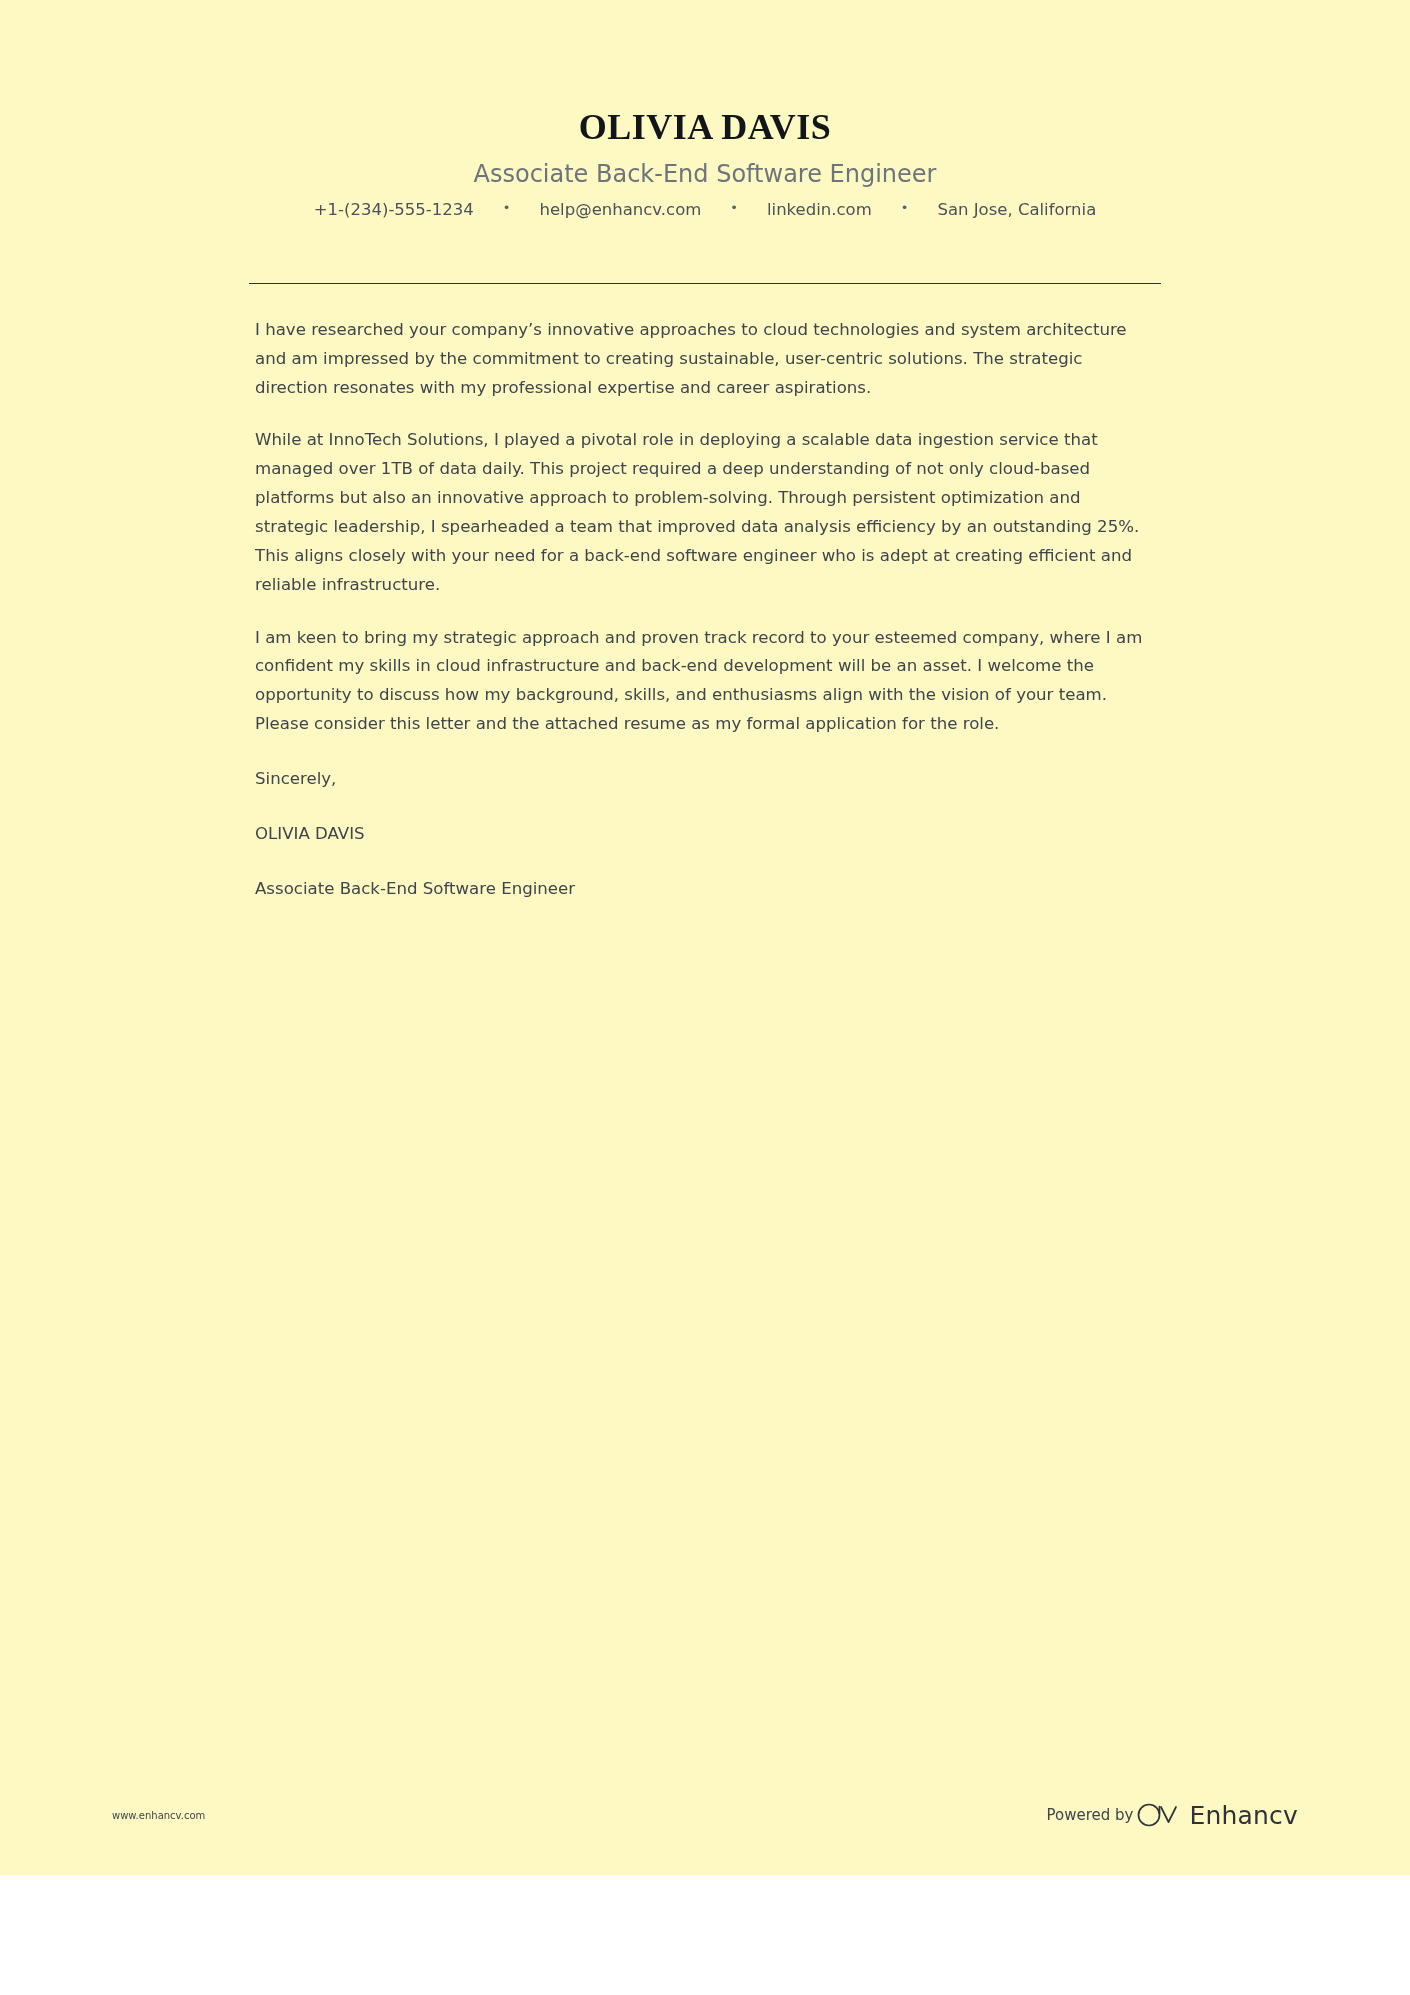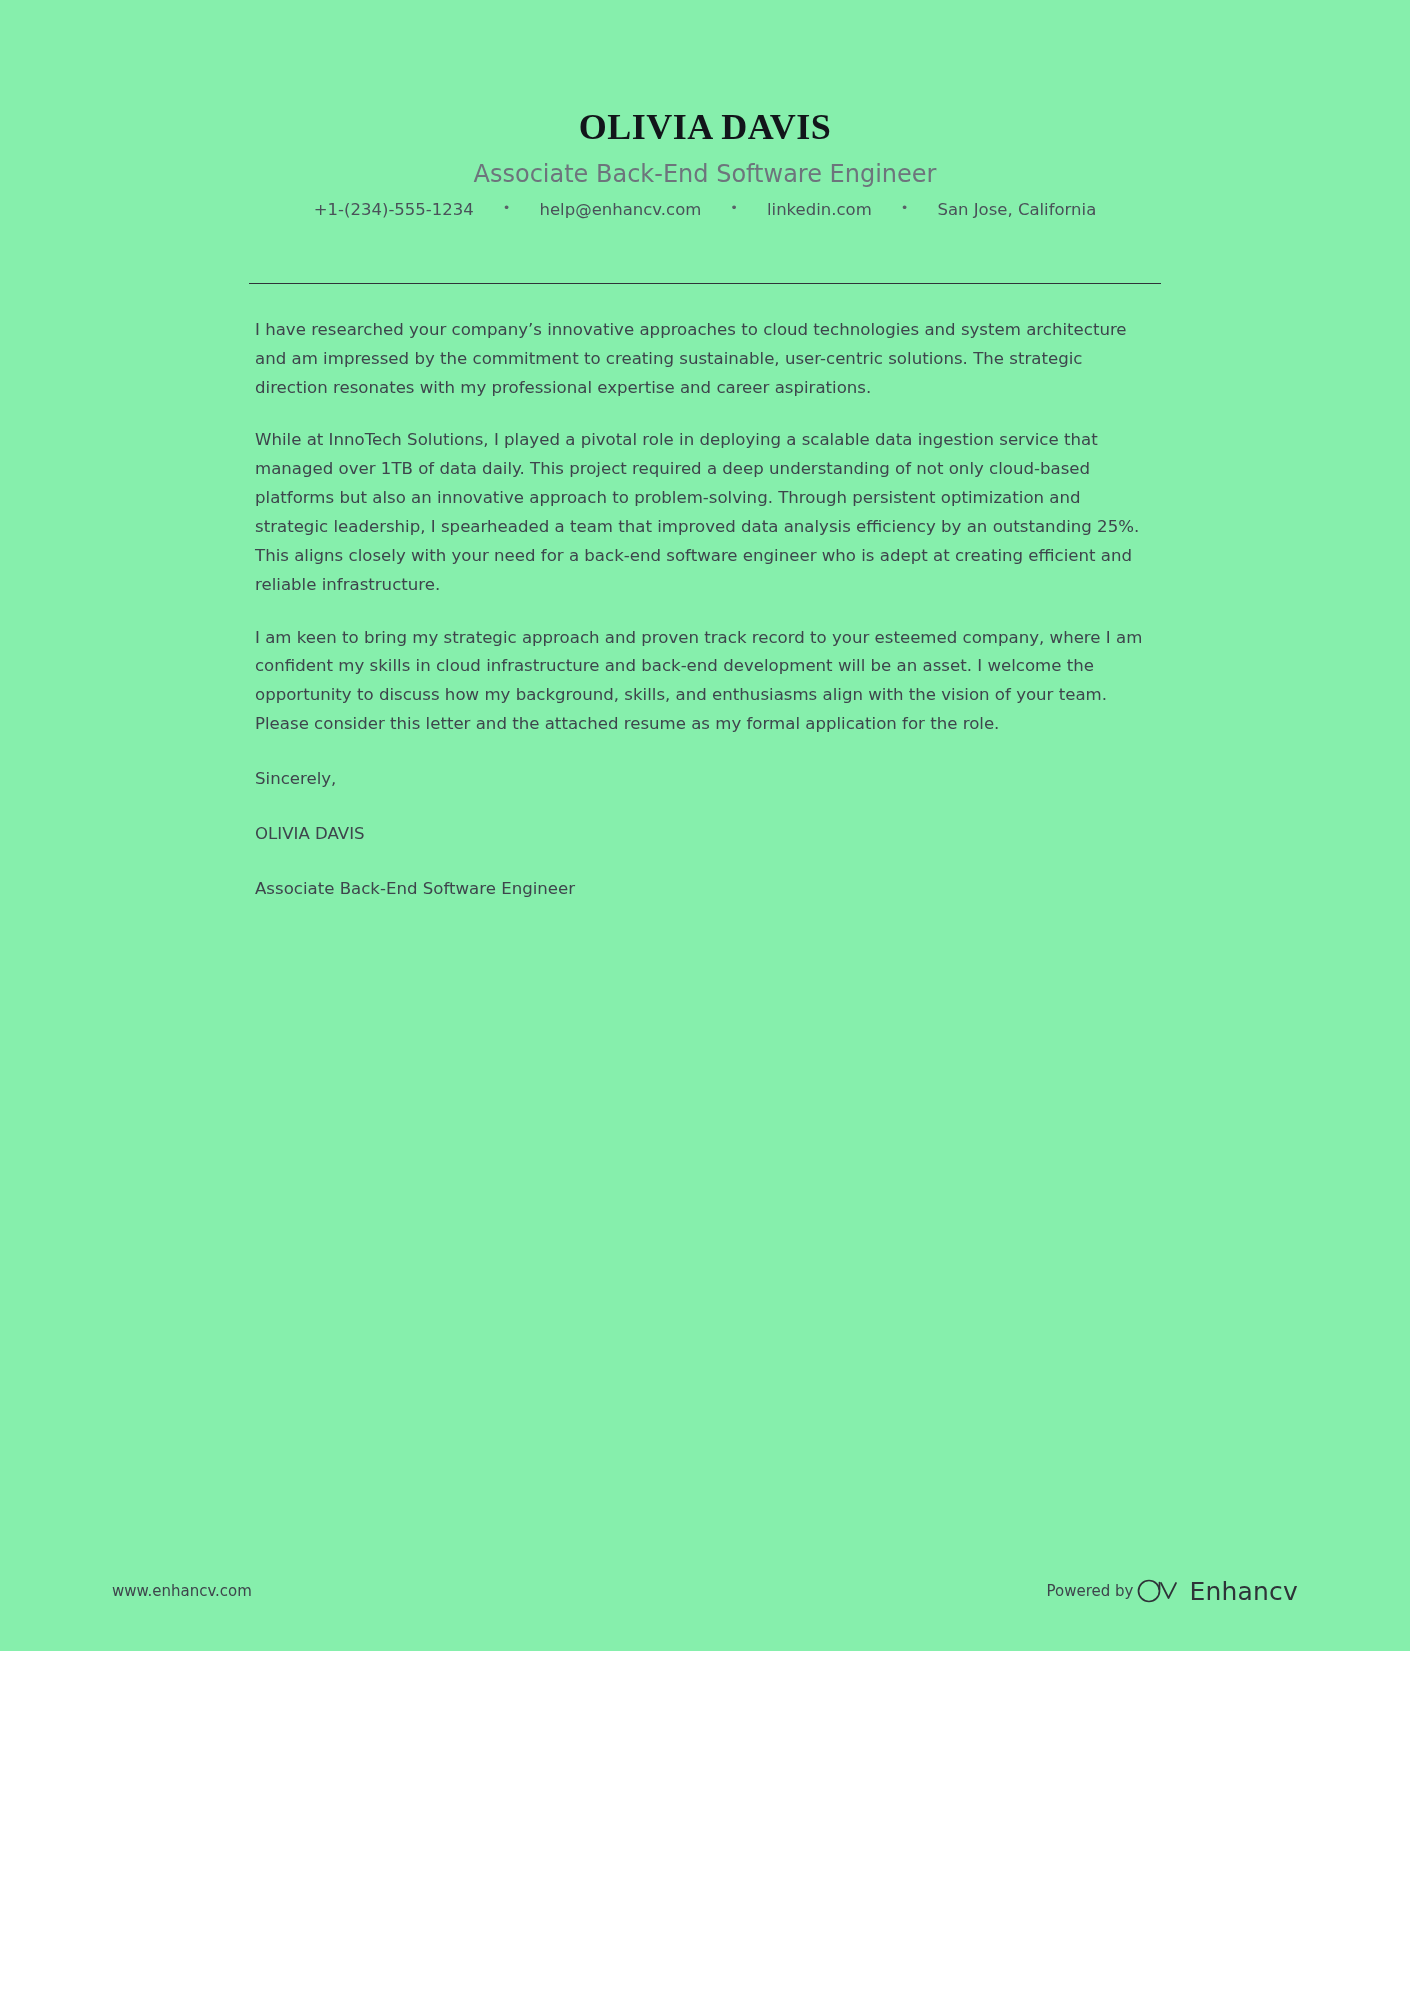--- a/index.html
+++ b/index.html
@@ -12,22 +12,22 @@
 
   body {
     font-family: "DejaVu Sans", sans-serif;
     position: relative;
     overflow: hidden;
   }
 
   .page {
     position: relative;
     width: 1410px;
-    height: 1651px;
-    background: #86efac;
+    height: 1875px;
+    background: #fef9c3;
   }
 
   
   .header {
     padding-top: 108px;
     text-align: center;
   }
 
   .cand-name {
     font-family: "Liberation Serif", "DejaVu Serif", serif;
@@ -118,21 +118,21 @@
     width: 1410px;
     height: 120px;
     display: flex;
     align-items: center;
     justify-content: space-between;
     padding: 0 112px 0 112px;
   }
 
   .footer-url {
     font-family: "DejaVu Sans", sans-serif;
-    font-size: 15px;
+    font-size: 10px;
     color: #3e454c;
   }
 
   .footer-brand {
     display: flex;
     align-items: center;
     gap: 2px;
   }
 
   .powered-by {

